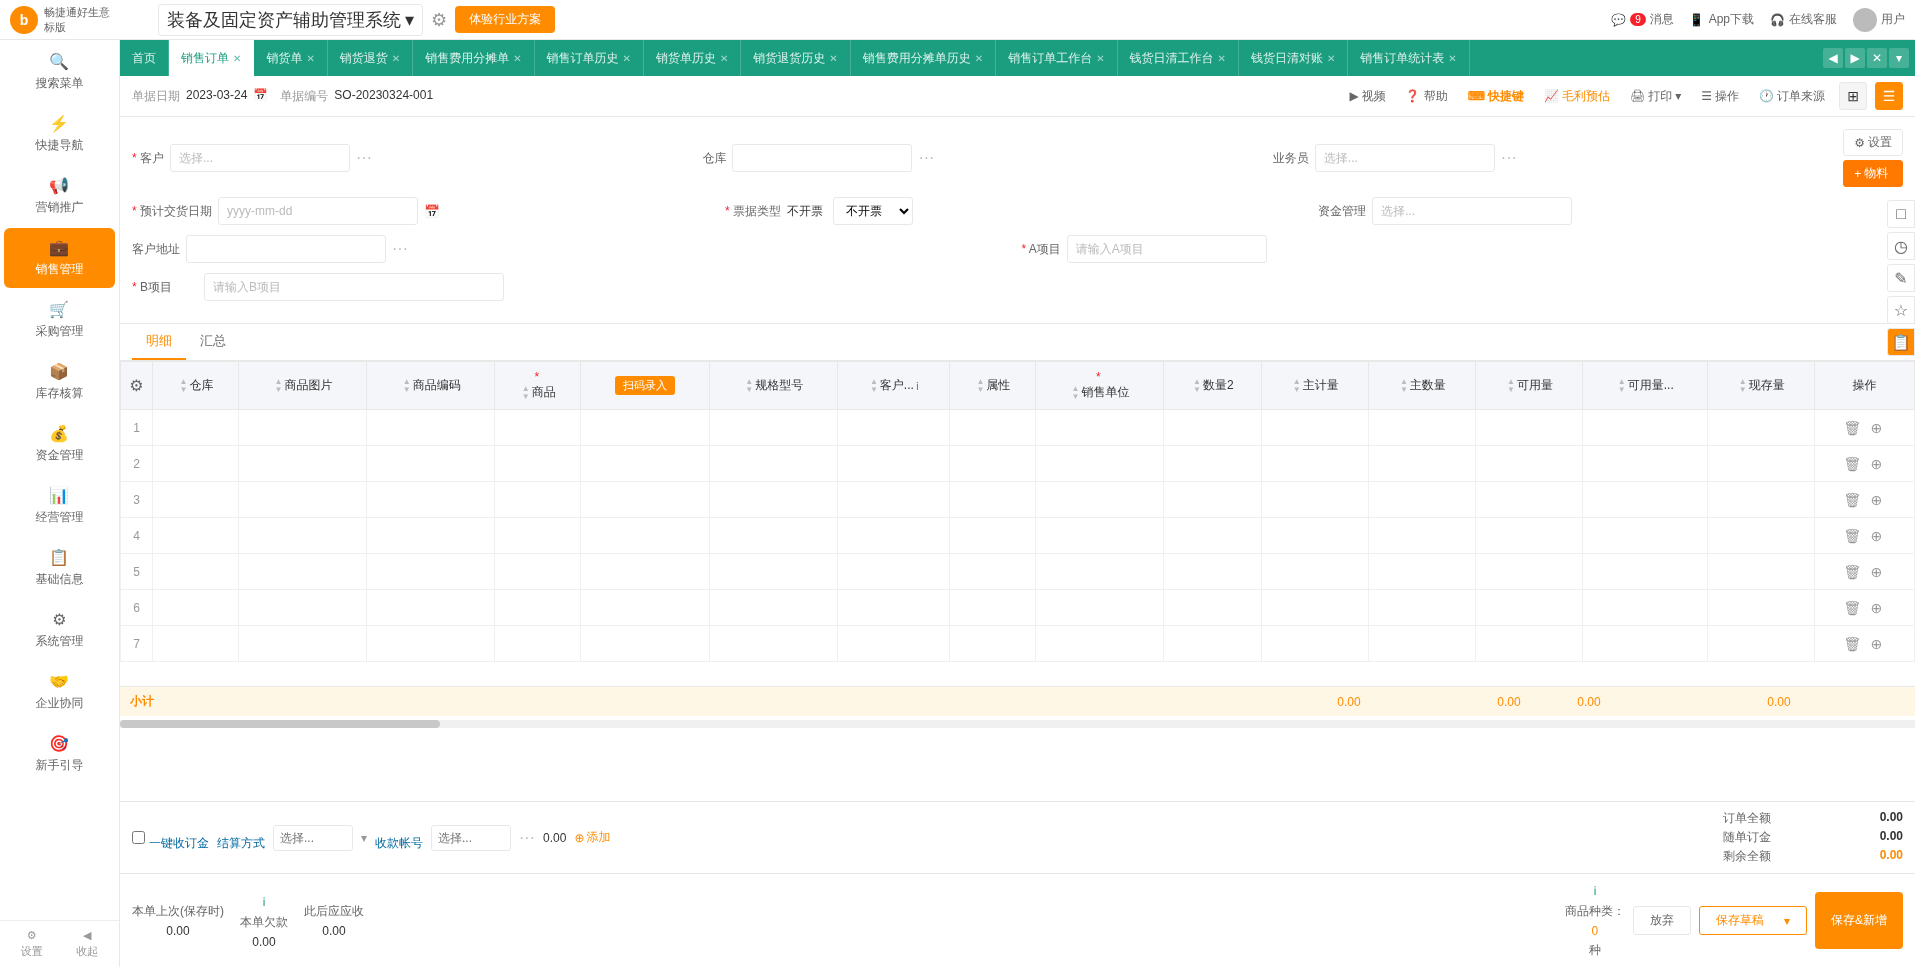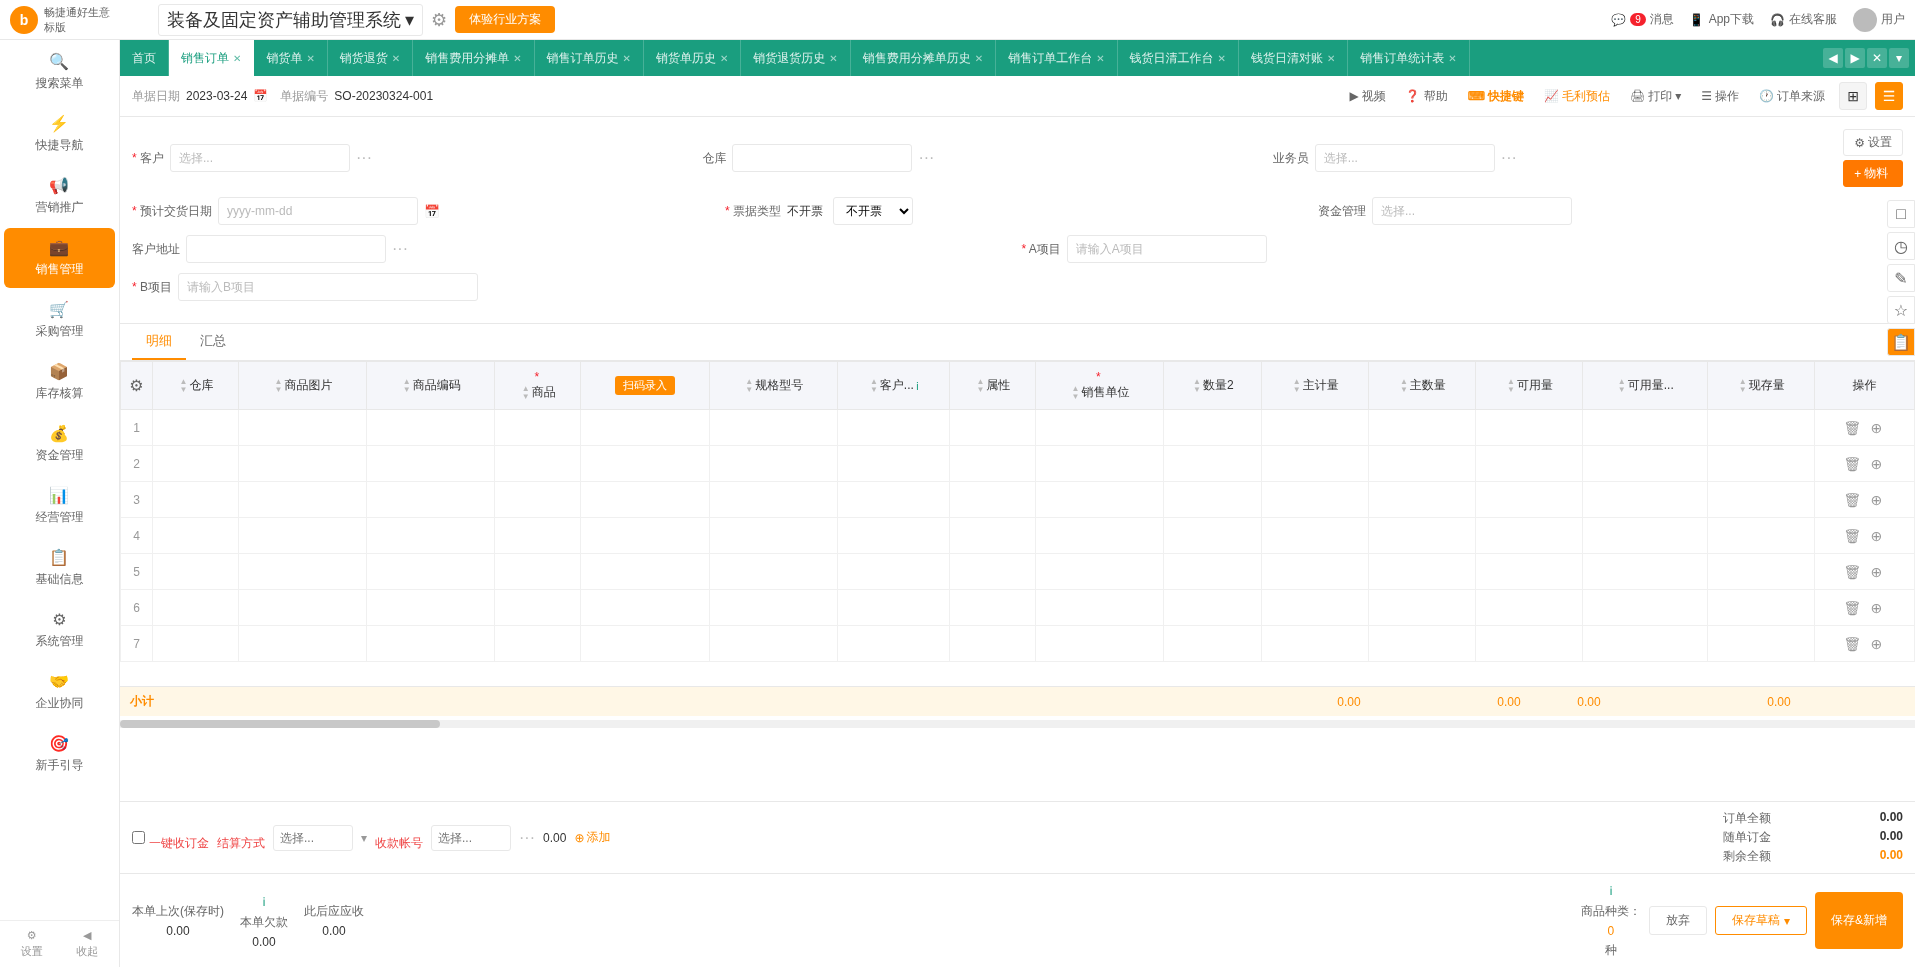--- a/index.html
+++ b/index.html
@@ -209,21 +209,21 @@
       background: #fff;
       padding: 6px 12px;
       display: flex;
       align-items: center;
       gap: 12px;
       border-bottom: 1px solid #e8e8e8;
       flex-wrap: wrap;
     }
     .toolbar-group {
       display: flex;
-      align-items: center;
+      align-items: flex-start;
       gap: 6px;
     }
     .toolbar-label { color: #999; font-size: 12px; }
     .toolbar-value { font-size: 12px; color: #333; }
     .toolbar-btn {
       display: flex;
       align-items: center;
       gap: 3px;
       cursor: pointer;
       color: #666;
@@ -423,21 +423,21 @@
       border-top: 1px solid #e8e8e8;
       display: flex;
       align-items: center;
       gap: 8px;
     }
     .footer-checkbox {
       display: flex;
       align-items: center;
       gap: 4px;
     }
-    .footer-label { color: #ef4444; font-size: 12px; margin-top: 12px; }
+    .footer-label { color: #0369a1; font-size: 12px; margin-top: 12px; }
     .footer-input {
       width: 60px;
       height: 26px;
       border: 1px solid #e8e8e8;
       border-radius: 3px;
       padding: 0 6px;
       font-size: 12px;
     }
     .add-btn {
       color: #ff8c00;
@@ -484,21 +484,21 @@
     .btn-save-draft {
       border: 1px solid #ff8c00;
       background: #fff;
       color: #ff8c00;
       padding: 5px 16px;
       border-radius: 3px;
       cursor: pointer;
       font-size: 12px;
       display: flex;
       align-items: center;
-      gap: 4px;
+      gap: 20px;
     }
     .summary-right {
       margin-left: auto;
       display: flex;
       flex-direction: column;
       gap: 2px;
       font-size: 12px;
       text-align: center;
       min-width: 180px;
     }
@@ -846,21 +846,21 @@
           </div>
           <div class="form-field">
             <span class="form-label required">A项目</span>
             <input class="form-input" style="max-width: 200px;" placeholder="请输入A项目">
           </div>
         </div>
 
         <div class="form-row">
           <div class="form-field">
             <span class="form-label required">B项目</span>
-            <input class="form-input" style="max-width: 300px;" placeholder="请输入B项目">
+            <input class="form-input" style="max-width: 300px; margin-left: 26px;" placeholder="请输入B项目">
           </div>
         </div>
       </div>
 
       <div class="detail-tabs">
         <div class="detail-tab active">明细</div>
         <div class="detail-tab">汇总</div>
       </div>
 
       <div class="table-wrapper">

